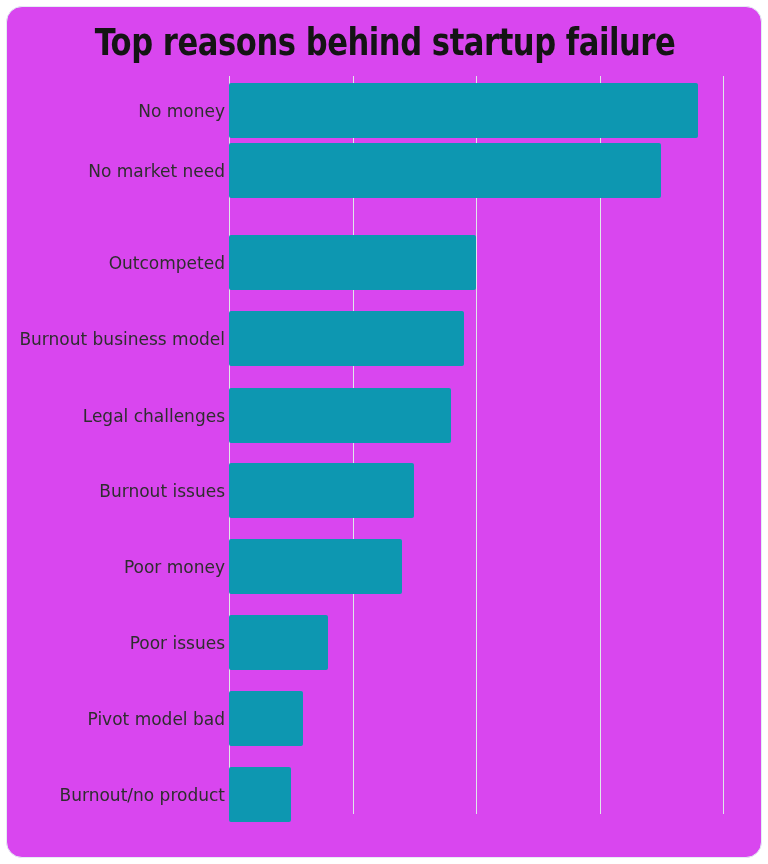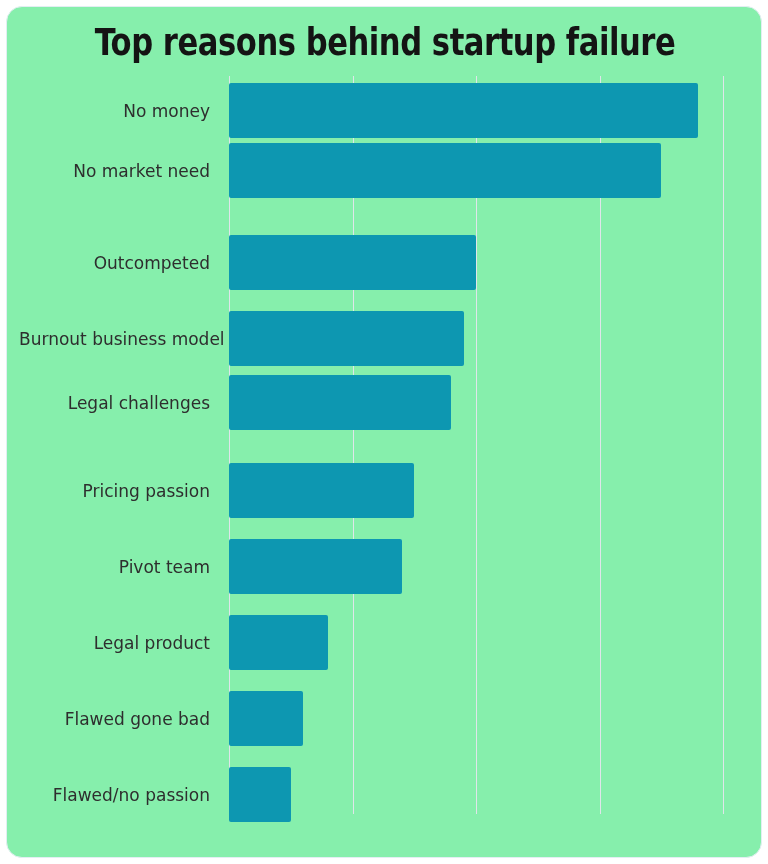--- a/index.html
+++ b/index.html
@@ -14,21 +14,21 @@
     overflow: hidden;
   }
 
   .card {
     position: absolute;
     left: 6px;
     top: 6px;
     width: 756px;
     height: 852px;
     box-sizing: border-box;
-    background: #86efac;
+    background: #d946ef;
     border: 1px solid #e3eef2;
     border-radius: 16px;
     overflow: hidden;
   }
 
   .chart-title {
     position: absolute;
     left: 0;
     top: 12px;
     width: 756px;
@@ -84,21 +84,21 @@
   }
 
   .bar-label {
     position: absolute;
     right: 534px;   
     top: 0;
     width: 210px;
     height: 76px;
     line-height: 76px;
     text-align: right;
-    padding-right: 19px;
+    padding-right: 4px;
     box-sizing: border-box;
     font-family: "DejaVu Sans", sans-serif;
     font-size: 17px;
     color: #2e2e2e;
     white-space: nowrap;
   }
 
   .bar-rect {
     position: absolute;
     left: 222px;
@@ -133,41 +133,41 @@
           <div class="bar-rect" title="35%" style="width: 432.25px; background: rgb(13, 151, 177);"></div>
         </div>
         <div class="bar-row" style="top: 152px; text-decoration: underline;">
           <div class="bar-label">Outcompeted</div>
           <div class="bar-rect" title="20%" style="width: 247px; background: rgb(13, 151, 177);"></div>
         </div>
         <div class="bar-row" style="top: 228px;">
           <div class="bar-label">Burnout business model</div>
           <div class="bar-rect" title="19%" style="width: 234.65px; background: rgb(13, 151, 177);"></div>
         </div>
-        <div class="bar-row" style="top: 292px;">
+        <div class="bar-row" style="top: 305px;">
           <div class="bar-label">Legal challenges</div>
           <div class="bar-rect" title="18%" style="width: 222.3px; background: rgb(13, 151, 177);"></div>
         </div>
         <div class="bar-row" style="top: 380px;">
-          <div class="bar-label">Pricing passion</div>
+          <div class="bar-label">Burnout issues</div>
           <div class="bar-rect" title="15%" style="width: 185.25px; background: rgb(13, 151, 177);"></div>
         </div>
         <div class="bar-row" style="top: 456px;">
-          <div class="bar-label">Pivot team</div>
+          <div class="bar-label">Poor money</div>
           <div class="bar-rect" title="14%" style="width: 172.9px; background: rgb(13, 151, 177);"></div>
         </div>
         <div class="bar-row" style="top: 532px;">
-          <div class="bar-label">Legal product</div>
+          <div class="bar-label">Poor issues</div>
           <div class="bar-rect" title="8%" style="width: 98.8px; background: rgb(13, 151, 177);"></div>
         </div>
         <div class="bar-row" style="top: 608px;">
-          <div class="bar-label">Flawed gone bad</div>
+          <div class="bar-label">Pivot model bad</div>
           <div class="bar-rect" title="6%" style="width: 74.1px; background: rgb(13, 151, 177);"></div>
         </div>
         <div class="bar-row" style="top: 684px;">
-          <div class="bar-label">Flawed/no passion</div>
+          <div class="bar-label">Burnout/no product</div>
           <div class="bar-rect" title="5%" style="width: 61.75px; background: rgb(13, 151, 177);"></div>
         </div>
       </div>
 
   </div>
 
 </div>
 
 </body></html>

